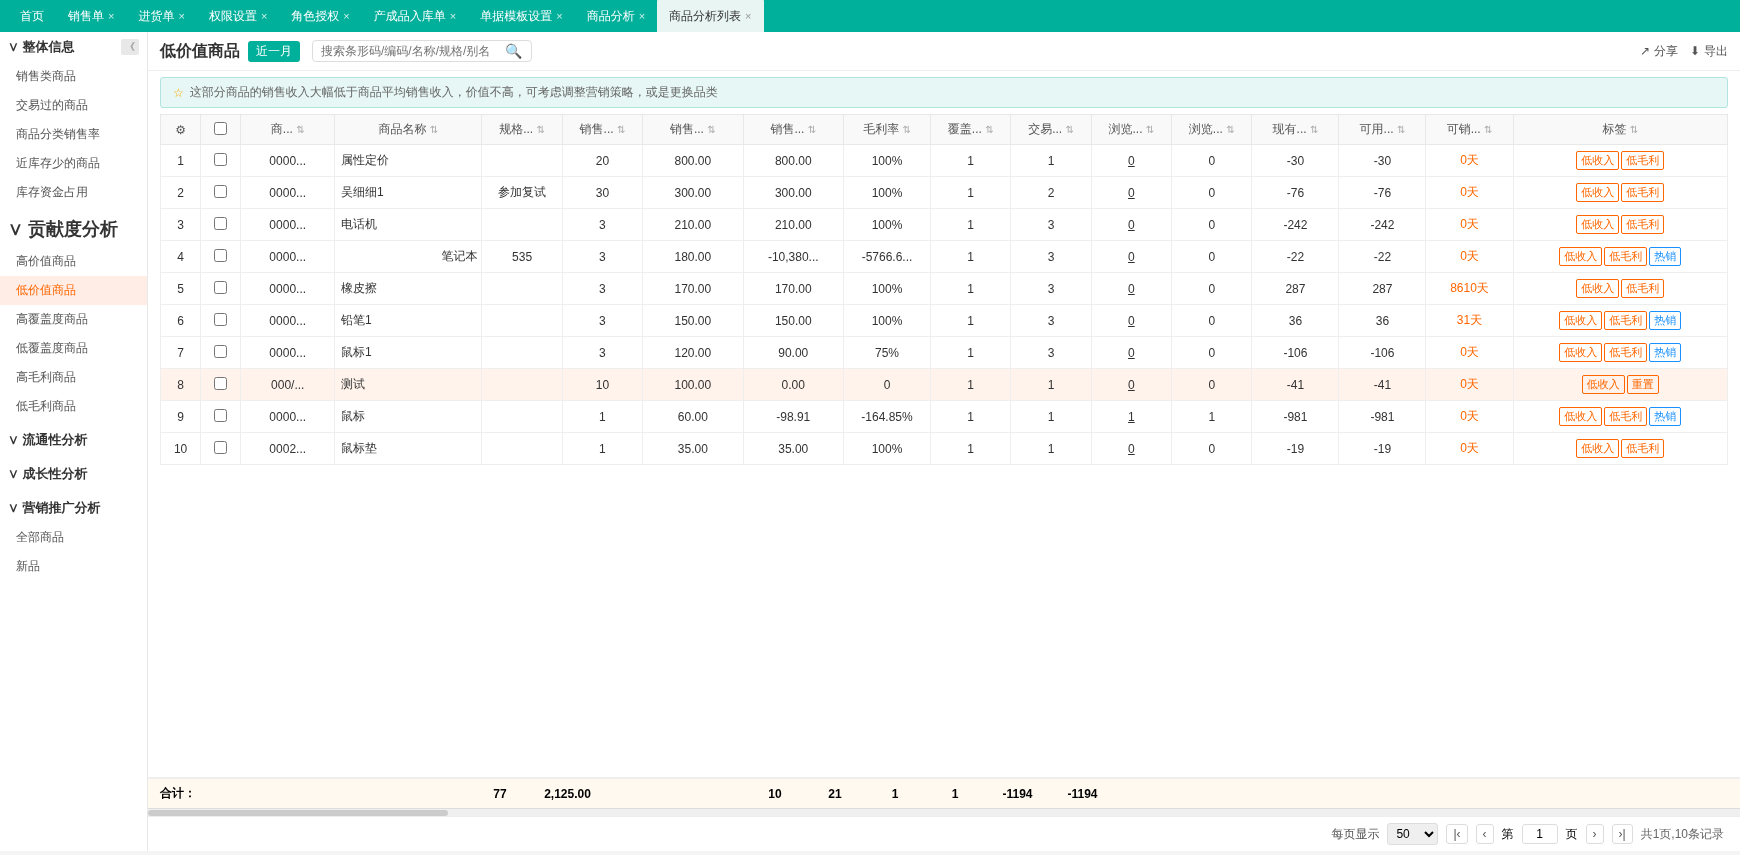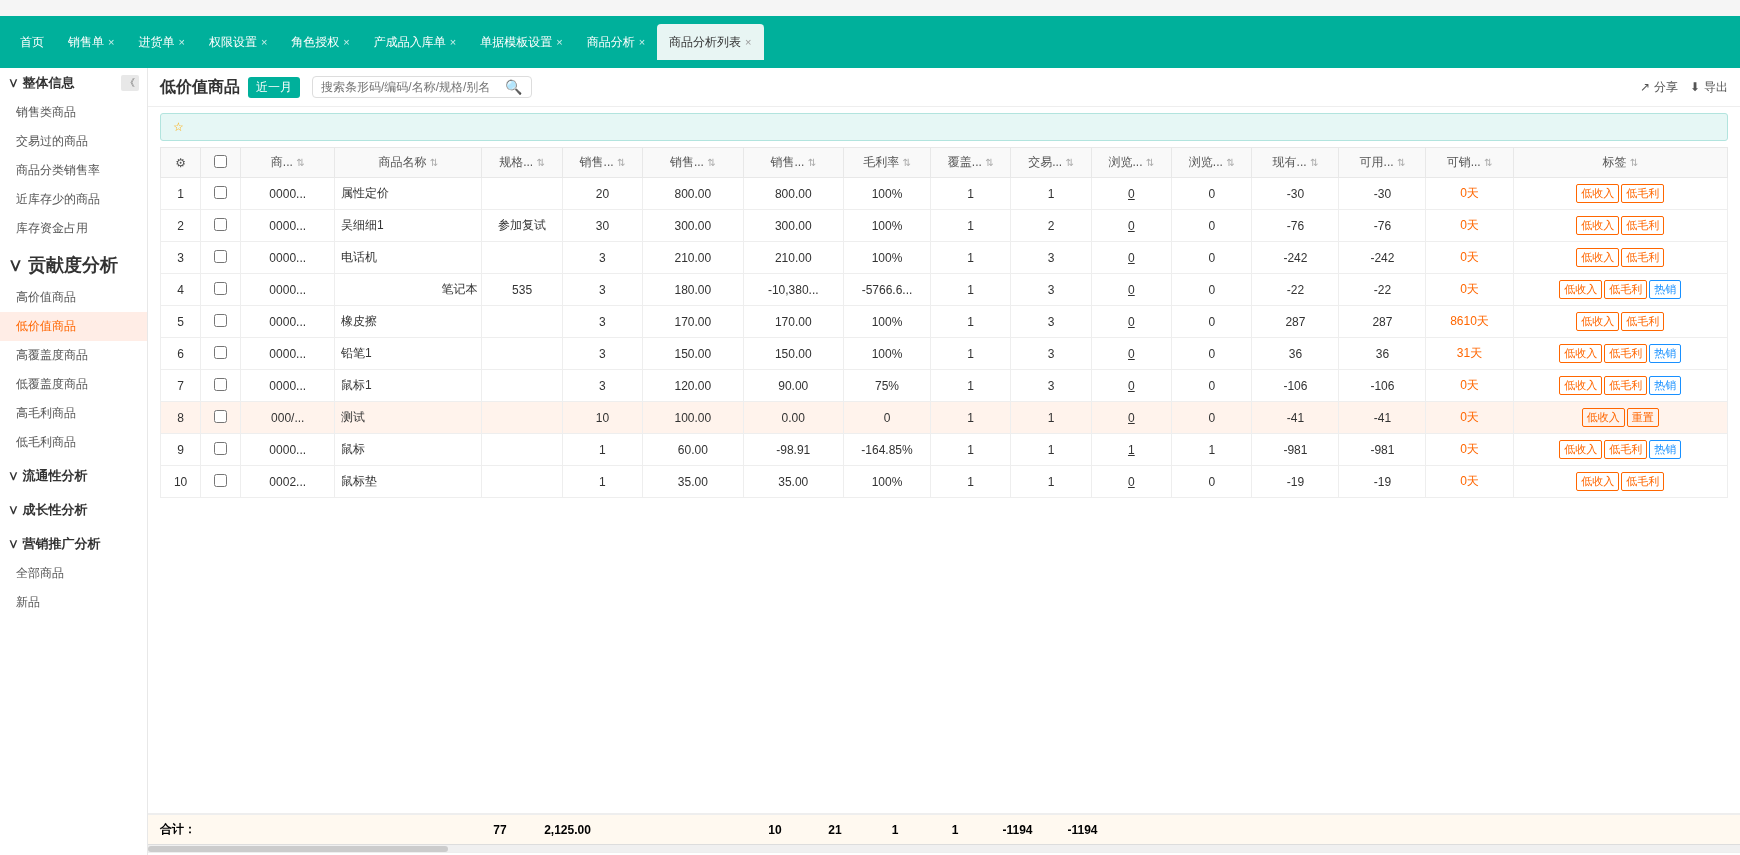--- a/index.html
+++ b/index.html
@@ -3,23 +3,22 @@
   <meta charset="utf-8">
   <style>
     * { box-sizing: border-box; margin: 0; padding: 0; font-family: 'Microsoft YaHei', Arial, sans-serif; font-size: 12px; }
     body { background: #f5f5f5; overflow: hidden; width: 1740px; height: 855px; }
 
     
     .top-nav {
       background: #00b09b;
       display: flex;
       align-items: center;
-      height: 52px;
+      height: 32px;
       padding: 16px 8px;
-      margin-top: 16px;
     }
     .top-nav .nav-item {
       color: #fff;
       padding: 0 12px;
       height: 36px;
       display: flex;
       align-items: center;
       cursor: pointer;
       white-space: nowrap;
       font-size: 13px;
@@ -328,20 +327,21 @@
         </div>
         <div class="header-btn">
           <span>⬇</span>
           <span>导出</span>
         </div>
       </div>
     </div>
 
     <div class="notice-bar">
       <span class="notice-icon">☆</span>
+      <span>这部分商品的销售收入大幅低于商品平均销售收入，价值不高，可考虑调整营销策略，或是更换品类</span>
     </div>
 
     <div class="table-wrapper">
       <table>
         <thead>
           <tr>
             <th style="width:30px;">⚙</th>
             <th style="width:30px;"><input type="checkbox" style=""></th>
             <th style="width:70px;">商... <span class="sort-icon">⇅</span></th>
             <th style="width:110px;">商品名称 <span class="sort-icon">⇅</span></th>

